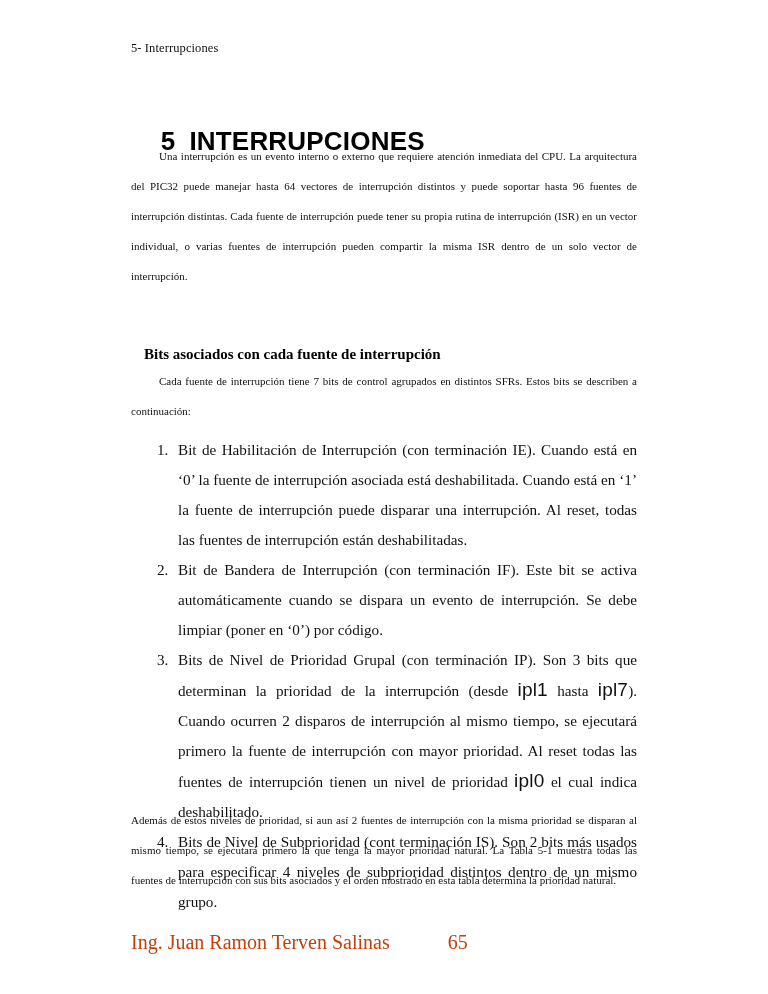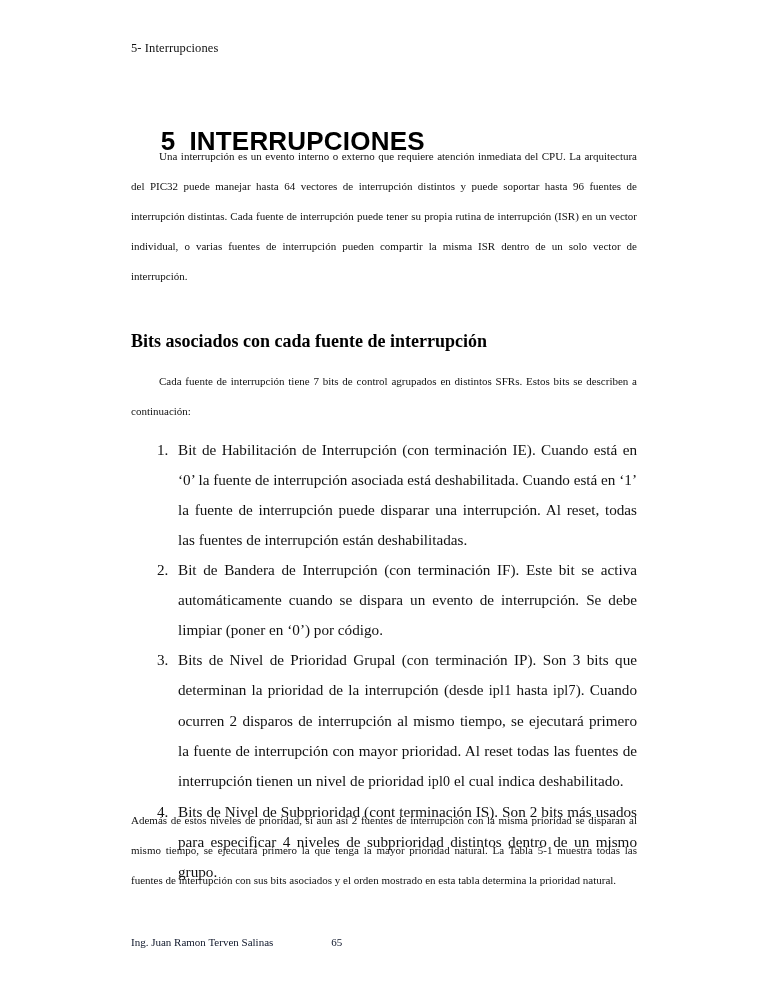--- a/index.html
+++ b/index.html
@@ -61,22 +61,22 @@
     font-size: 11px;
     line-height: 30px;
     text-align: justify;
     text-justify: inter-word;
     color: #111;
   }
   p.body.indent { text-indent: 28px; }
   p.body.noindent { text-indent: 0; }
 
   h2.subhead {
-    margin: 0;
-    font-size: 18px;
+    margin: 13px;
+    font-size: 15px;
     font-weight: bold;
     line-height: 22px;
     color: #000;
   }
 
   
   ol.bits {
     margin: 0;
     padding: 0;
     list-style: none;
@@ -93,41 +93,41 @@
     position: absolute;
     left: 26px;
     top: 0;
     width: 22px;
     text-align: left;
     font-size: 15.2px;
     line-height: 30px;
   }
   .lbl { font-weight: normal; }
   code.mono {
-    font-family: Liberation Serif, serif;
-    font-size: 14px;
+    font-family: Liberation Sans, sans-serif;
+    font-size: 19px;
     letter-spacing: 0.2px;
   }
 
   
   #para-intro   { top: 141px; }
   #subhead-bits { top: 330px; }
   #para-bits    { top: 366px; }
   #list-bits    { top: 435px; }
   #para-closing { top: 805px; }
 
   
   .footer {
     position: absolute;
     left: 131px;
     top: 932px;
     width: 506px;
-    font-size: 11px;
+    font-size: 20px;
     line-height: 20px;
-    color: #0f172a;
+    color: #c2410c;
   }
   .footer .author {
     display: inline-block;
   }
   .footer .pageno {
     display: inline-block;
     margin-left: 58px;
   }
 </style>
 </head>

